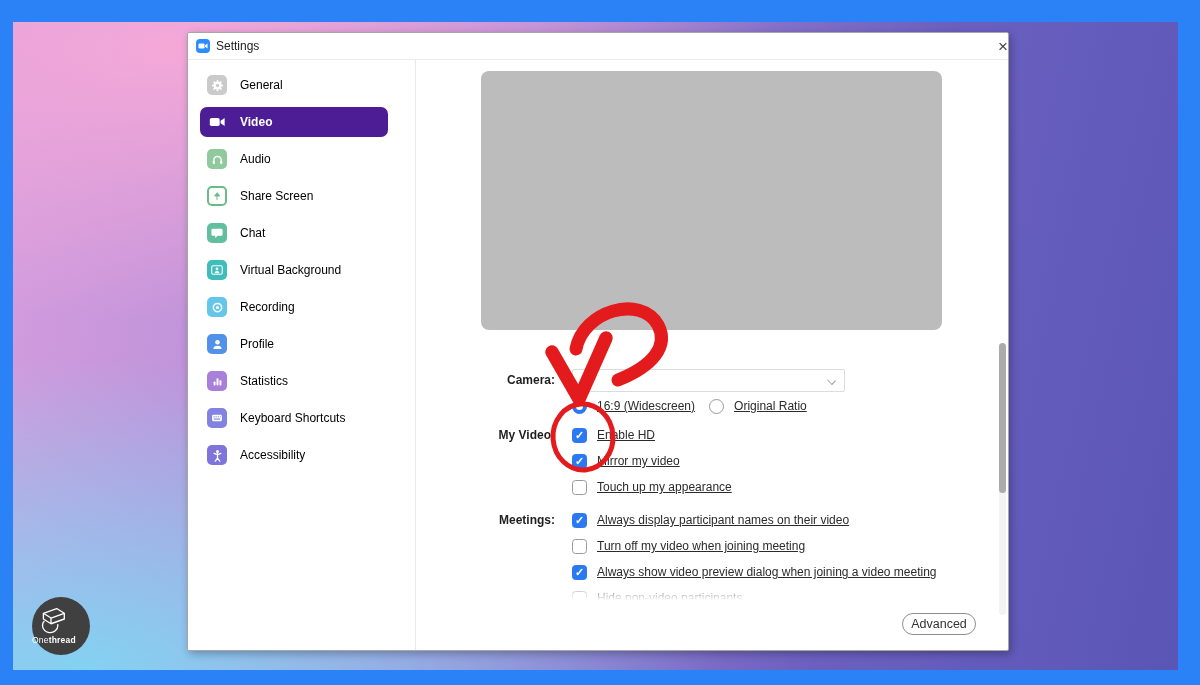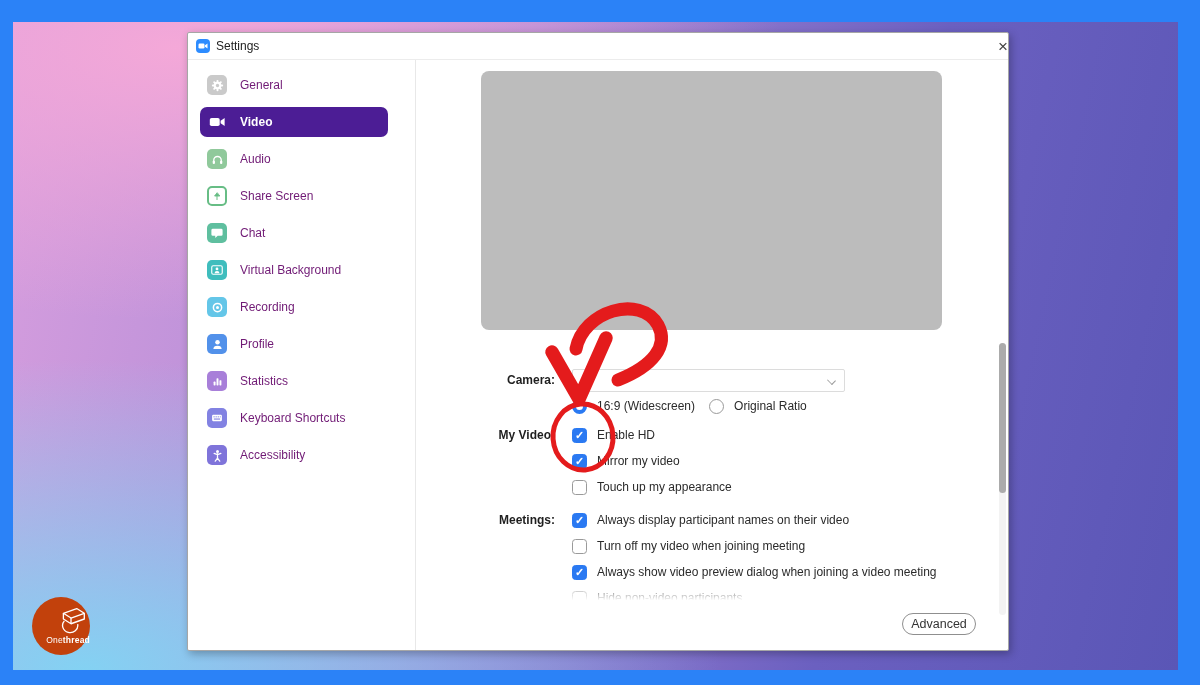--- a/index.html
+++ b/index.html
@@ -35,42 +35,42 @@
   .title-text { margin-left:6px; font-size:12px; color:#222; }
   .close-btn { margin-left:auto; font-size:17px; line-height:1; color:#444; cursor:default; }
 
   .body-wrap { display:flex; height:590px; }
 
   
   .sidebar { width:228px; padding-top:10px; border-right:1px solid #e8e8e8; }
   .side-item {
     height:30px; margin:0 27px 7px 12px; padding-left:7px;
     display:flex; align-items:center; gap:13px; border-radius:7px;
-    font-size:12px; color:#701a75;
+    font-size:12px; color:#000000;
   }
   .side-item.on { background:#4c1d95; color:#fff; font-weight:700; }
   .s-icon {
     width:20px; height:20px; border-radius:5px; flex:0 0 auto;
     display:flex; align-items:center; justify-content:center;
   }
   .s-icon.bordered { border:2px solid #67bd85; background:#fff; }
 
   
   .main { position:relative; flex:1; }
   .preview {
     position:absolute; left:65px; top:11px; width:461px; height:259px;
     background:#bcbcbc; border-radius:8px;
   }
   .row { position:absolute; left:0; display:flex; align-items:center; height:16px; }
   .row-label {
     width:139px; text-align:right; margin-right:17px;
     font-size:12px; font-weight:700; color:#1f1f1f; flex:0 0 auto;
   }
   .spacer-label { visibility:hidden; }
-  .opt-label { font-size:12px; color:#2b2b2b; margin-left:10px; white-space:nowrap; }
+  .opt-label { font-size:12px; color:#2b2b2b; margin-left:10px; white-space:nowrap;text-decoration:underline; }
 
   .camera-row { top:308px; height:24px; }
   .dropdown {
     width:273px; height:23px; background:#fff; border:1px solid #dcdcdc; border-radius:2px;
     display:flex; align-items:center; padding:0 8px; font-size:12px; color:#333;
     position:relative;
   }
   .chev {
     position:absolute; right:9px; top:7px; width:7px; height:7px;
     border-right:1.5px solid #9a9a9a; border-bottom:1.5px solid #9a9a9a;
@@ -108,22 +108,22 @@
 
   .scroll-track { position:absolute; right:2px; top:283px; width:7px; height:272px; background:#f3f3f3; border-radius:4px; }
   .scroll-thumb { position:absolute; right:2px; top:283px; width:7px; height:150px; background:#ababab; border-radius:4px; }
 
   
   .annot { position:absolute; left:0; top:0; width:1200px; height:685px; pointer-events:none; }
 
   
   .badge {
     position:absolute; left:32px; top:597px; width:58px; height:58px;
-    background:#c2410c; border-radius:50%;
-    display:flex; flex-direction:column; align-items:flex-end;
+    background:#404040; border-radius:50%;
+    display:flex; flex-direction:column; align-items:flex-start;
   }
   .badge-text { color:#fff; font-size:8.5px; letter-spacing:.2px; margin-top:1px; }
   .badge-text b { font-weight:700; }
 </style>
 </head>
 <body>
 
 <div class="backdrop"></div>
 
 <div class="window">

